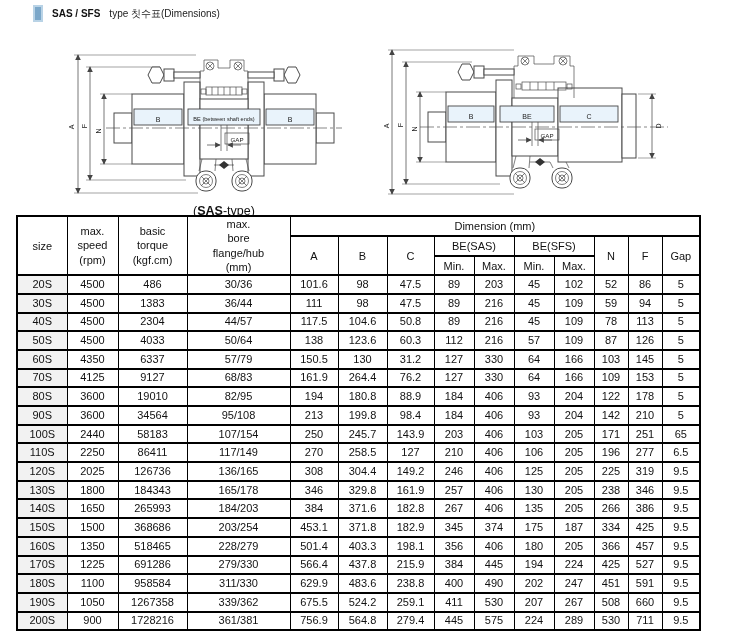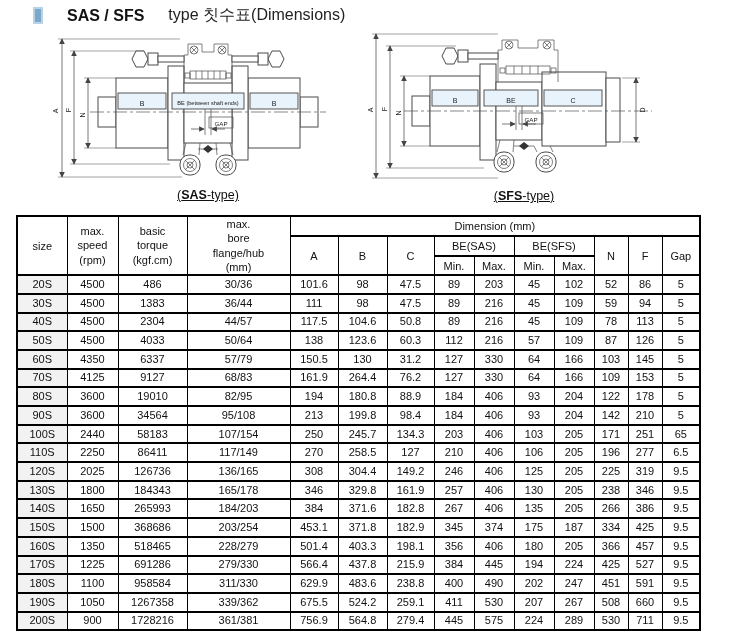--- a/index.html
+++ b/index.html
@@ -1,27 +1,27 @@
 <!DOCTYPE html>
 <html><head>
 <meta charset="utf-8">
 <style>
   html,body{margin:0;padding:0;}
   body{
     width:740px;height:633px;background:#ffffff;position:relative;
     font-family:"Liberation Sans",sans-serif;color:#111;
   }
   
-  .title-row{position:absolute;left:33px;top:5px;display:flex;align-items:center;gap:24px;font-size:16px;}
+  .title-row{position:absolute;left:33px;top:5px;display:flex;align-items:center;gap:9px;font-size:10px;}
   .title-icon{width:6px;height:13px;background:#7ba7c9;border:2px solid #b9d3e6;}
   .title-bold{font-weight:bold;}
   .title-rest{color:#222;}
   
   .drawings{position:absolute;left:0;top:27px;width:740px;height:182px;}
-  figure{margin:0;padding:0;position:absolute;text-decoration:underline;}
+  figure{margin:16px;padding:0;position:absolute;text-decoration:underline;}
   figure.sas{left:52px;top:4px;}
   figure.sfs{left:368px;top:1px;}
   figcaption{text-align:center;font-size:12.5px;margin-top:1px;color:#111;}
   svg .out{stroke:#4a4a4a;stroke-width:1;fill:#ffffff;}
   svg .thin{stroke:#4a4a4a;stroke-width:.7;fill:none;}
   svg .dim{stroke:#555;stroke-width:.8;fill:none;}
   svg .ext{stroke:#666;stroke-width:.6;fill:none;}
   svg .cl{stroke:#555;stroke-width:.7;fill:none;stroke-dasharray:14 3 3 3;}
   svg .band{fill:#e9f3fb;stroke:#454545;stroke-width:.9;}
   svg .lbl{font-family:"Liberation Sans",sans-serif;font-size:7px;fill:#222;}
@@ -227,21 +227,20 @@
       <line class="thin" x1="131" y1="129" x2="141" y2="139"></line>
       <line class="thin" x1="141" y1="129" x2="131" y2="139"></line>
       <circle class="thin" cx="178" cy="134" r="6.5"></circle>
       <circle class="thin" cx="178" cy="134" r="3"></circle>
       <line class="thin" x1="173" y1="129" x2="183" y2="139"></line>
       <line class="thin" x1="183" y1="129" x2="173" y2="139"></line>
 
       <line class="thin" x1="146" y1="118" x2="166" y2="118"></line>
       <path class="dk" d="M156,114 l5,4 -5,4 -5,-4 z"></path>
     </svg>
-    <figcaption><span>(</span><b>SFS</b><span>-type)</span></figcaption>
   </figure>
 </div>
 
 <table class="dims">
   <colgroup>
     <col style="width:50px">
       <col style="width:51px">
       <col style="width:69px">
       <col style="width:103px">
     <col style="width:48px">
@@ -416,21 +415,21 @@
         <td>210</td>
         <td>5</td>
       </tr>
       <tr>
         <td class="size-cell">100S</td>
         <td>2440</td>
         <td>58183</td>
         <td>107/154</td>
         <td>250</td>
         <td>245.7</td>
-        <td>134.3</td>
+        <td>143.9</td>
         <td>203</td>
         <td>406</td>
         <td>103</td>
         <td>205</td>
         <td>171</td>
         <td>251</td>
         <td>65</td>
       </tr>
       <tr>
         <td class="size-cell">110S</td>

